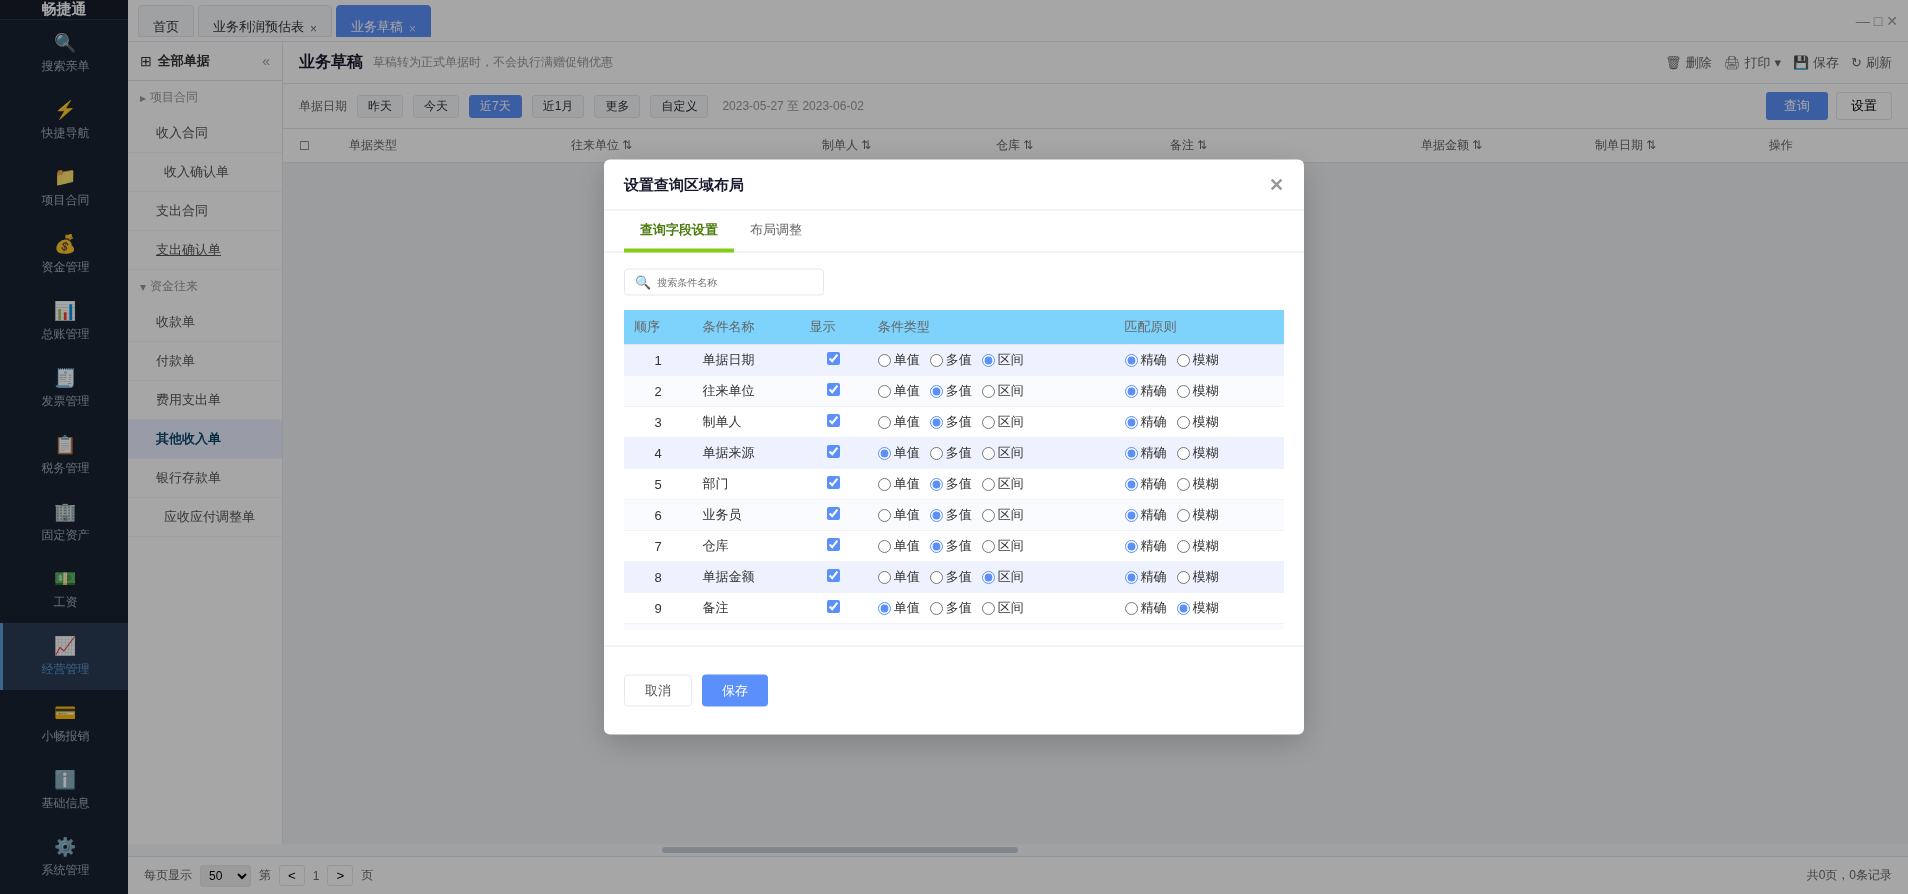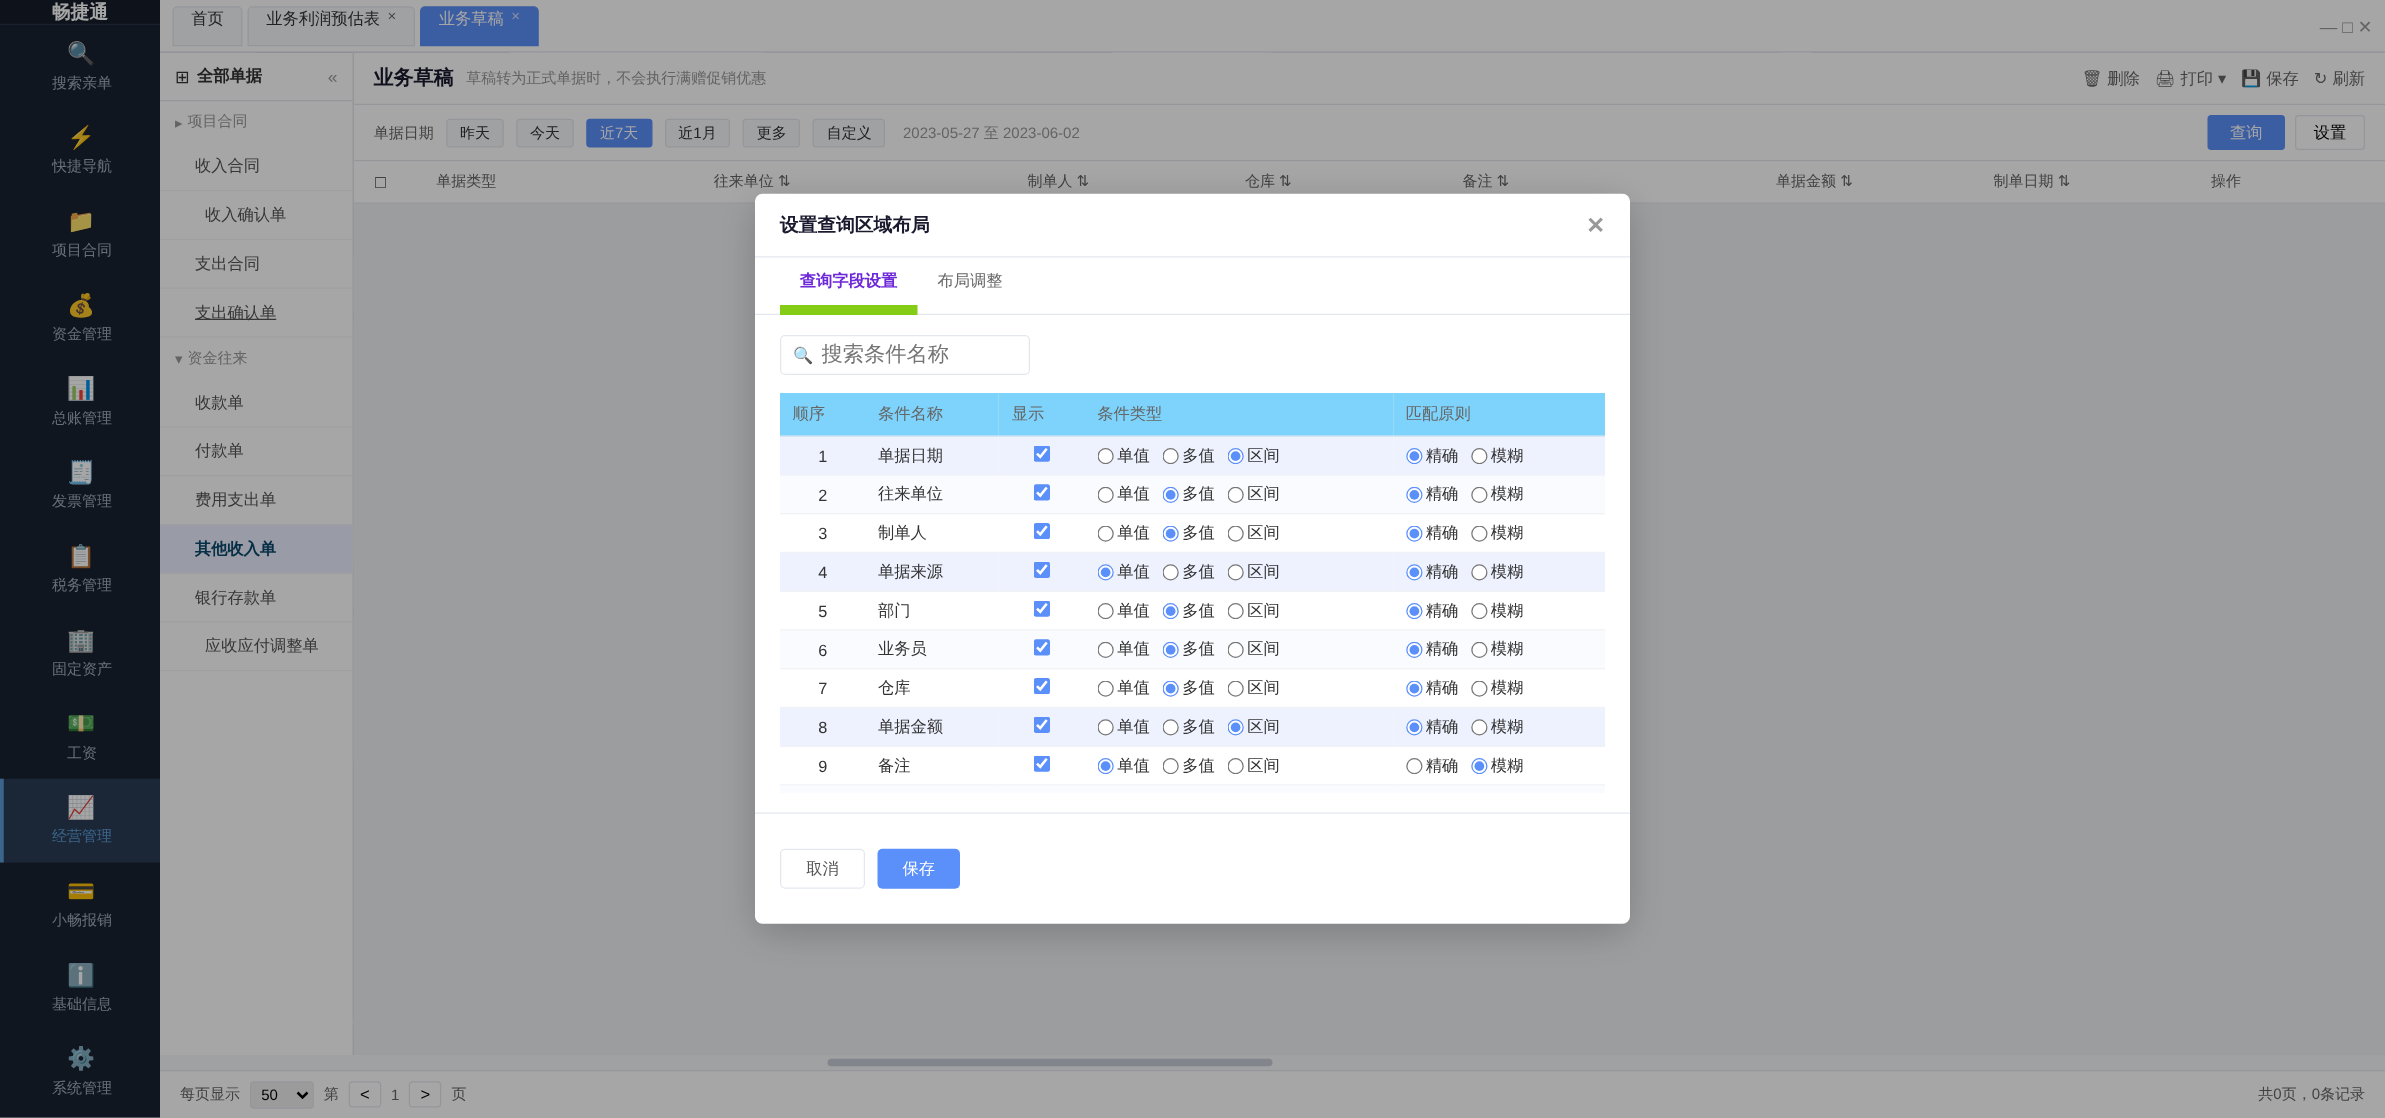--- a/index.html
+++ b/index.html
@@ -24,21 +24,21 @@
     .sidebar-item .s-icon { font-size: 18px; }
 
     
     .topbar {
       position: fixed; left: 128px; top: 0; right: 0; height: 42px;
       background: #fff; border-bottom: 1px solid #e4e7ed; display: flex; align-items: center;
       z-index: 9; padding: 0 10px; gap: 4px;
     }
     .tab {
       height: 32px; padding: 0 14px; border-radius: 4px 4px 0 0; border: 1px solid #e4e7ed;
-      background: #f5f7fa; cursor: pointer; font-size: 13px; display: flex; align-items: flex-start; gap: 6px;
+      background: #f5f7fa; cursor: pointer; font-size: 13px; display: flex; align-items: flex-end; gap: 6px;
     }
     .tab.active { background: #5b8ff9; color: #fff; border-color: #5b8ff9; }
     .tab-close { font-size: 12px; cursor: pointer; opacity: 0.7; }
 
     
     .content-area {
       position: fixed; left: 128px; top: 42px; right: 0; bottom: 0;
       background: #f0f2f5; overflow: hidden;
     }
     .page-header {
@@ -86,21 +86,21 @@
       padding: 14px 20px; border-bottom: 1px solid #e4e7ed;
       display: flex; align-items: center; justify-content: space-between;
       font-size: 15px; font-weight: bold; color: #1a1a2e;
     }
     .dialog-close { cursor: pointer; color: #999; font-size: 18px; }
     .dialog-tabs { display: flex; border-bottom: 1px solid #e4e7ed; padding: 0 20px; }
     .dialog-tab {
       padding: 10px 16px; font-size: 13px; cursor: pointer; color: #666;
       border-bottom: 2px solid transparent; margin-bottom: -1px;
     }
-    .dialog-tab.active { color: #6d28d9; border-bottom: 8px solid #84cc16; font-weight: bold; }
+    .dialog-tab.active { color: #4d7c0f; border-bottom: 4px solid #84cc16; font-weight: bold; }
     .dialog-body { padding: 16px 20px; max-height: 440px; overflow: hidden; }
     .search-box {
       display: flex; align-items: center; border: 1px solid #e4e7ed; border-radius: 4px;
       padding: 5px 10px; gap: 6px; margin-bottom: 14px; width: 200px;
     }
     .search-box input { border: none; outline: none; font-size: 13px; color: #666; width: 160px; }
 
     
     .config-table { width: 100%; border-collapse: collapse; font-size: 13px; }
     .config-table thead tr { background: #7dd3fc; }
@@ -364,21 +364,21 @@
     <div class="dialog-tab active">
       <span>查询字段设置</span>
     </div>
     <div class="dialog-tab">
       <span>布局调整</span>
     </div>
   </div>
   <div class="dialog-body">
     <div class="search-box">
       <span>🔍</span>
-      <input type="text" style="border: none; outline: none; font-size: 17px; color: rgb(102, 102, 102); width: 150px;" placeholder="搜索条件名称">
+      <input type="text" style="border: none; outline: none; font-size: 10px; color: rgb(102, 102, 102); width: 150px;" placeholder="搜索条件名称">
     </div>
     <div class="table-scroll">
       <table class="config-table">
         <thead>
           <tr>
             <th>顺序</th>
             <th>条件名称</th>
             <th>显示</th>
             <th>条件类型</th>
             <th>匹配原则</th>

